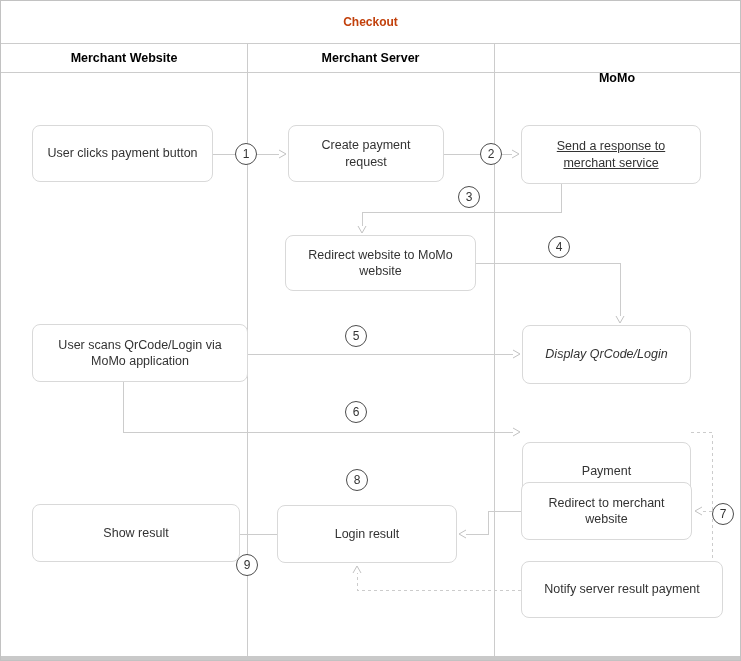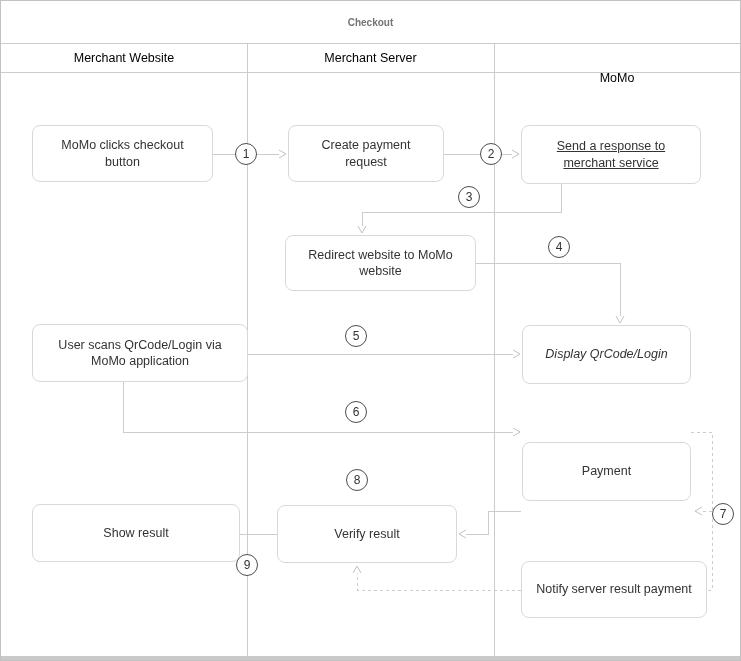--- a/index.html
+++ b/index.html
@@ -9,25 +9,25 @@
     background:#ffffff;
     border:1px solid #c2c2c2;
     box-sizing:border-box;
     font-family:"Liberation Sans", sans-serif;
     overflow:hidden;
   }
   .title-row {
     position:absolute; left:0; top:0; width:739px; height:42px;
     display:flex; align-items:center; justify-content:center;
   }
-  .title { font-weight:bold; font-size:10px; color:#737373; }
+  .title { font-weight:bold; font-size:12px; color:#c2410c; }
   .lane-header {
     position:absolute; top:42px; height:29px;
     display:flex; align-items:center; justify-content:center;
-    font-weight:normal; font-size:12.5px; color:#000000;
+    font-weight:bold; font-size:12.5px; color:#000000;
   }
   .lane-header.l1 { left:0;   width:246px; }
   .lane-header.l2 { left:246px; width:247px; }
   .lane-header.l3 { left:493px; width:246px;margin-top:20px; }
   svg.wires { position:absolute; left:0; top:0; width:741px; height:661px; }
   .grid  { stroke:#cccccc; stroke-width:1; shape-rendering:crispEdges; }
   .wire  { stroke:#cccccc; stroke-width:1; fill:none; shape-rendering:crispEdges; }
   .wire.dashed { stroke-dasharray:3 3; }
   .head  { stroke:#c2c2c2; stroke-width:1; fill:none; }
   .node {
@@ -130,47 +130,50 @@
       <polyline class="head" points="220,529 213,533 220,537"></polyline>
     </g>
 
     <g>
       <path class="wire dashed" d="M520 589 H356 V572"></path>
       <polyline class="head" points="352,572 356,565 360,572"></polyline>
     </g>
   </svg>
 
   <div class="node" style="left:31px;  top:124px; width:181px; height:57px;">
-    <span>MoMo clicks checkout button</span>
+    <span>User clicks payment button</span>
   </div>
   <div class="node" style="left:287px; top:124px; width:156px; height:57px;">
     <span>Create payment request</span>
   </div>
   <div class="node" style="left:520px; top:124px; width:180px; height:59px;text-decoration:underline;">
     <span>Send a response to merchant service</span>
   </div>
   <div class="node" style="left:284px; top:234px; width:191px; height:56px;align-items:center;">
     <span>Redirect website to MoMo website</span>
   </div>
   <div class="node" style="left:31px;  top:323px; width:216px; height:58px;">
     <span>User scans QrCode/Login via MoMo application</span>
   </div>
   <div class="node" style="left:521px; top:324px; width:169px; height:59px;font-style:italic;">
     <span>Display QrCode/Login</span>
   </div>
   <div class="node" style="left:521px; top:401px; width:169px; height:59px;margin-top:40px;">
     <span>Payment</span>
   </div>
+  <div class="node" style="left:520px; top:481px; width:171px; height:58px;">
+    <span>Redirect to merchant website</span>
+  </div>
   <div class="node" style="left:276px; top:504px; width:180px; height:58px;">
-    <span>Verify result</span>
+    <span>Login result</span>
   </div>
   <div class="node" style="left:31px;  top:503px; width:208px; height:58px;">
     <span>Show result</span>
   </div>
-  <div class="node" style="left:520px; top:560px; width:186px; height:57px;">
+  <div class="node" style="left:520px; top:560px; width:202px; height:57px;">
     <span>Notify server result payment</span>
   </div>
 
   <div class="step" style="left:234px; top:142px;">1</div>
   <div class="step" style="left:479px; top:142px;">2</div>
   <div class="step" style="left:457px; top:185px;">3</div>
   <div class="step" style="left:547px; top:235px;">4</div>
   <div class="step" style="left:344px; top:324px;">5</div>
   <div class="step" style="left:344px; top:400px;">6</div>
   <div class="step" style="left:711px; top:502px;">7</div>

